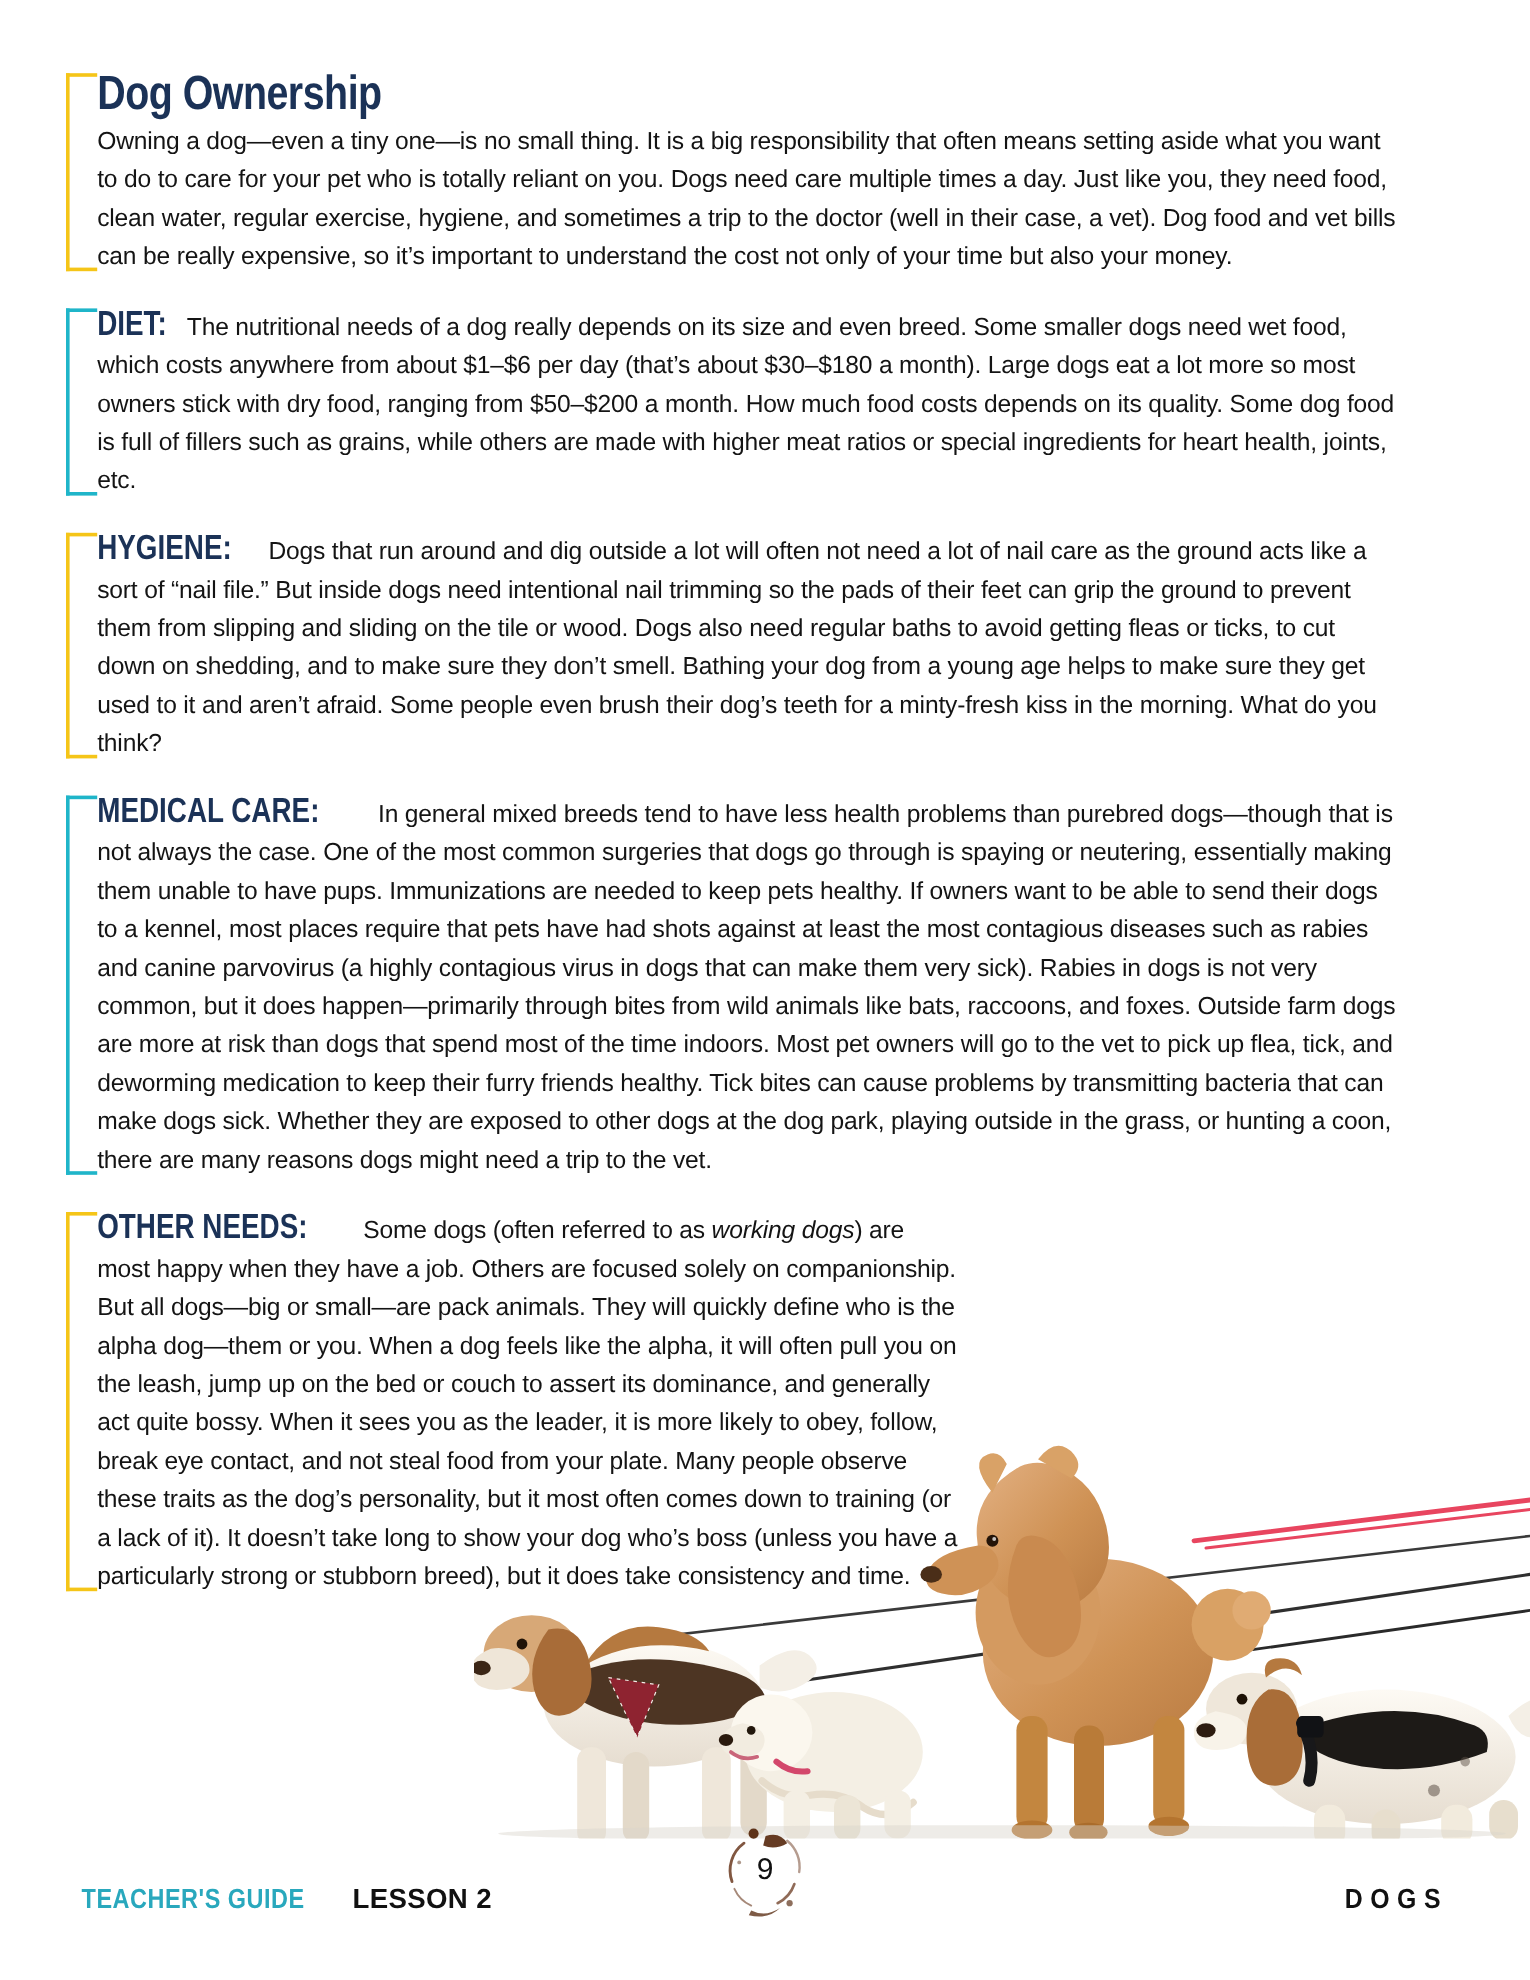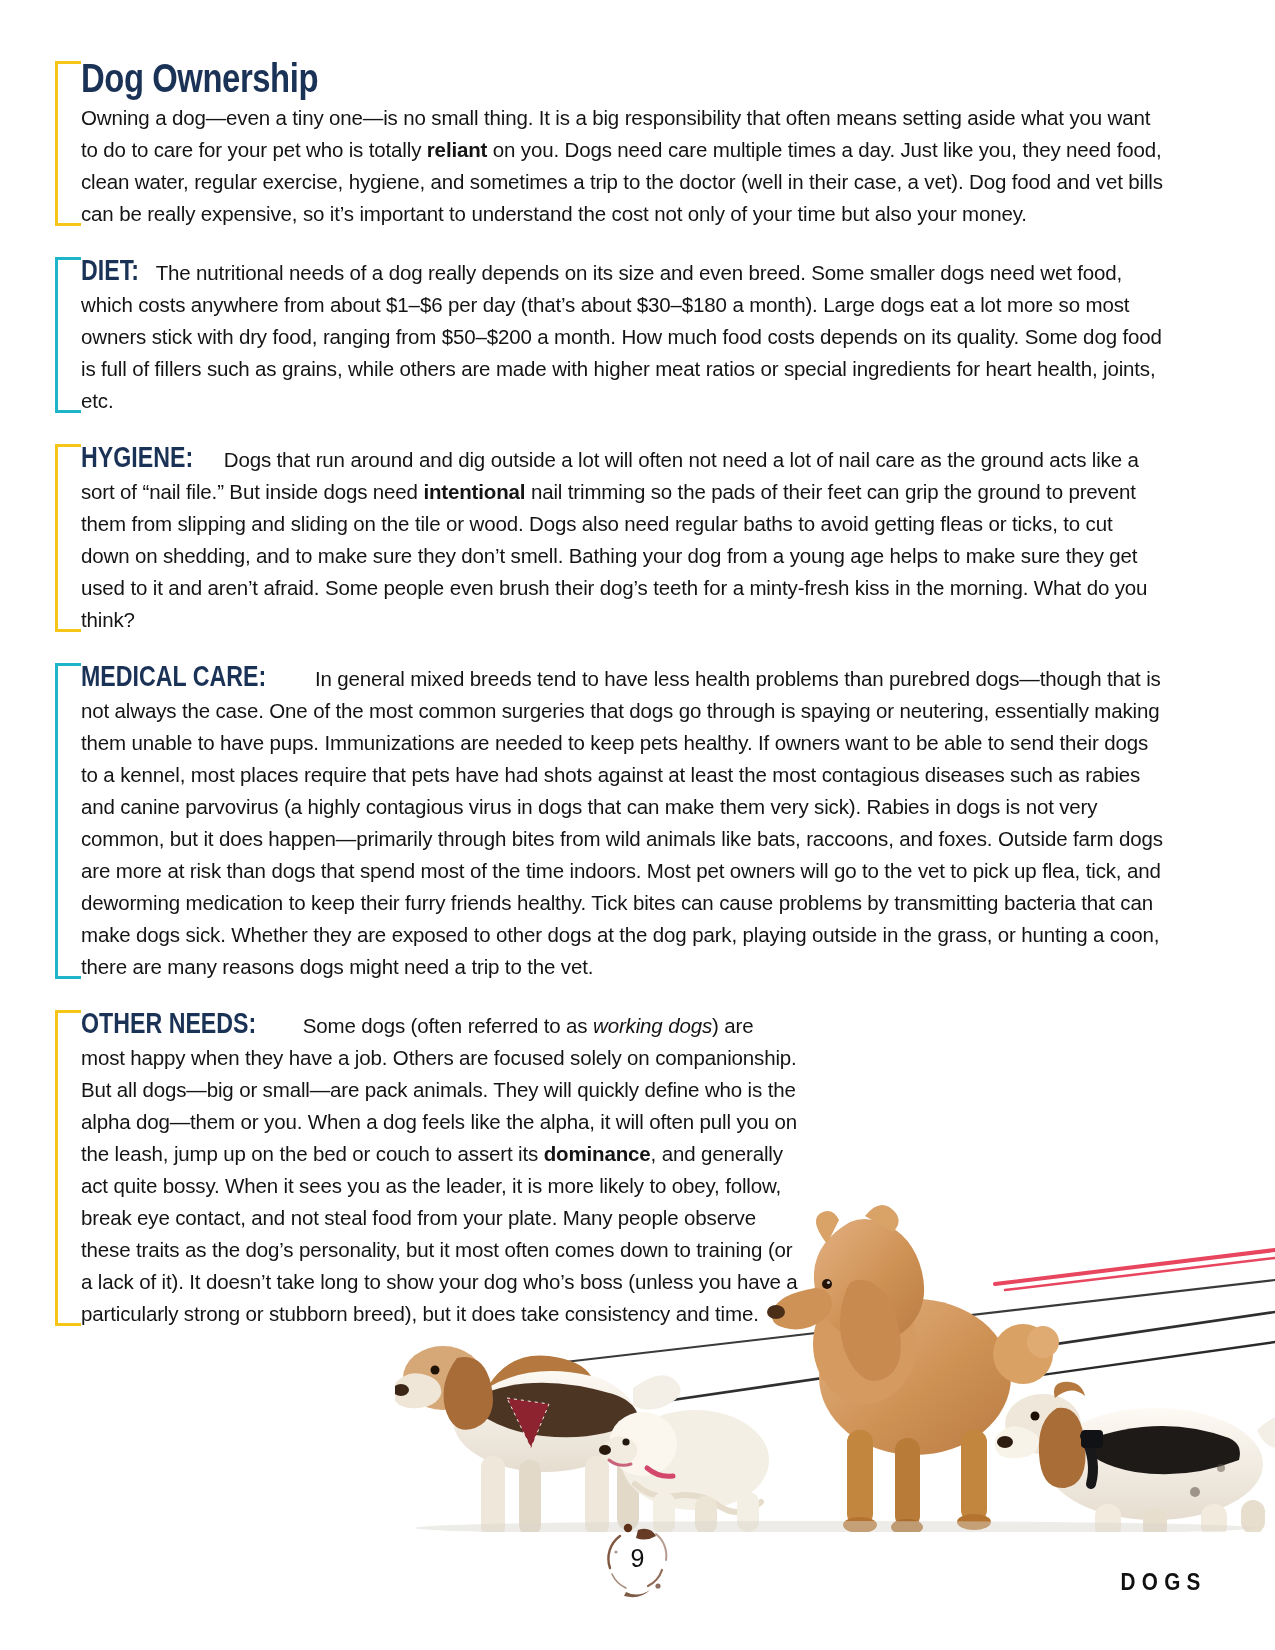--- a/index.html
+++ b/index.html
@@ -85,21 +85,21 @@
   }
   .body-text {
     font-size: 20.5px;
     line-height: 32px;
     color: #141414;
     margin: 0;
     text-align: left;
     letter-spacing: -0.15px;
     font-stretch: condensed;
   }
-  .body-text b { font-weight: bold; }
+  .body-text b { font-weight: normal; }
   .body-text i { }
 
   
   .intro .body-text { margin-top: 0; }
 
   
   .dogs-photo {
     position: absolute;
     left: 395px;
     bottom: 118px;
@@ -341,20 +341,23 @@
         <rect x="806" y="312" width="26" height="34" rx="12" fill="#f2ebdd"></rect>
         <rect x="846" y="308" width="24" height="34" rx="12" fill="#e7decd"></rect>
       </g>
 
       <ellipse cx="440" cy="336" rx="420" ry="7" fill="#d9d4cc" opacity=".45"></ellipse>
     </svg>
   </div>
 
   <div class="footer">
 
+    <div class="footer-left">
+      <span class="tg">TEACHER'S GUIDE</span><span class="lesson">LESSON 2</span>
+    </div>
 
     <div class="page-number-wrap">
       <svg viewBox="0 0 92 92" xmlns="http://www.w3.org/2000/svg">
         <g fill="none" stroke="#6b3a20" stroke-linecap="round">
           <path d="M18 56 a28 28 0 0 1 10 -32" stroke-width="2.4" opacity=".85"></path>
           <path d="M20 62 a28 28 0 0 0 14 14" stroke-width="1.6" opacity=".6"></path>
           <path d="M64 22 a28 28 0 0 1 10 26" stroke-width="2" opacity=".5"></path>
           <path d="M70 58 a28 28 0 0 1 -14 16" stroke-width="2.2" opacity=".75"></path>
         </g>
         <g fill="#5e3218">

